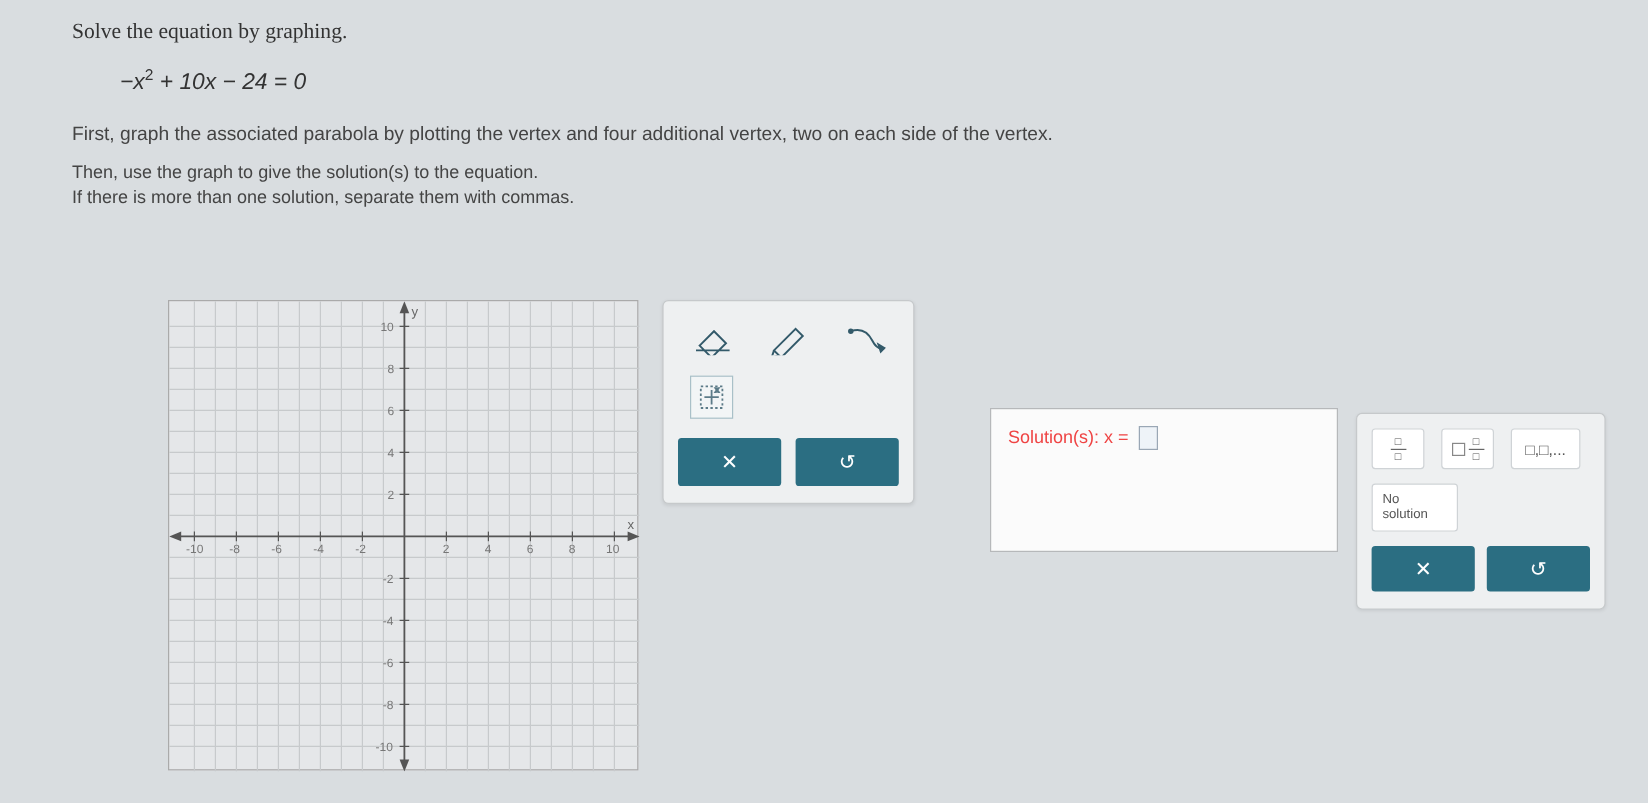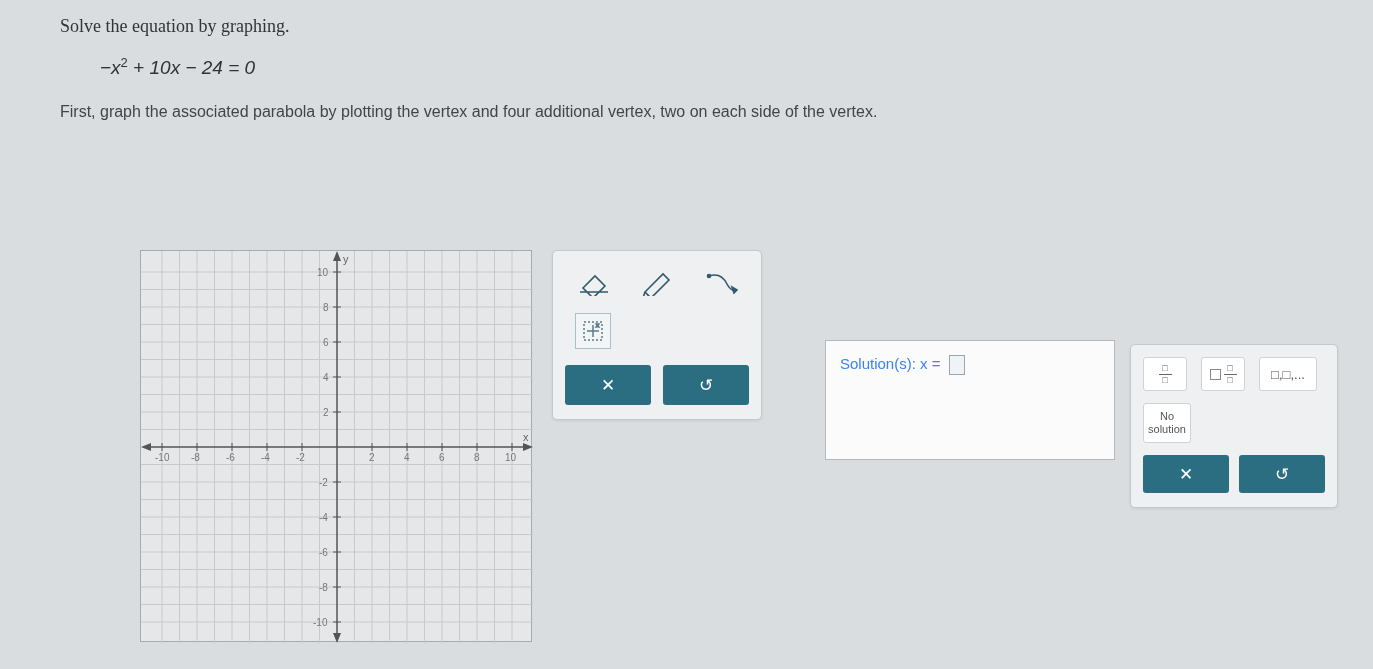--- a/index.html
+++ b/index.html
@@ -109,21 +109,21 @@
     position:absolute;
     top: 340px;
     left: 825px;
     width: 290px;
     height: 120px;
     background:#fbfbfb;
     border:1px solid #b6b8ba;
     padding: 14px 14px;
     font-family: Verdana, sans-serif;
     font-size: 15px;
-    color:#3b82f6;
+    color:#ef4444;
   }
   .solution-panel .xin {
     display:inline-block;
     width: 16px; height: 20px;
     border:1px solid #9aa7b5;
     background:#eef3f8;
     vertical-align: middle;
     margin-left:4px;
   }
   
@@ -149,21 +149,21 @@
     border:1px solid #cfd3d6;
     border-radius:3px;
     display:flex; align-items:center; justify-content:center;
     cursor:pointer;
     font-size:13px; color:#555;
     font-family: Verdana, sans-serif;
     padding: 0 8px;
   }
   .key.frac, .key.mixed { width: 44px; }
   .key.list { width: 58px; }
-  .key.nosol { width: 48px; height: 40px; font-size: 11px; line-height: 1.2; text-align:center; }
+  .key.nosol { width: 72px; height: 40px; font-size: 11px; line-height: 1.2; text-align:left; }
   .kp-btn-row { display:flex; gap:10px; margin-top:4px;}
   .kp-btn {
     flex:1;
     height: 38px;
     background:#2b6e82;
     color:#fff;
     border:none;
     border-radius:3px;
     cursor:pointer;
     display:flex; align-items:center; justify-content:center;
@@ -176,20 +176,24 @@
 </style>
 </head>
 <body>
 
 <div class="content">
   <div class="problem-title">Solve the equation by graphing.</div>
   <div class="equation">
     <span>−x</span><sup>2</sup><span> + 10x − 24 = 0</span>
   </div>
   <div class="instr">First, graph the associated parabola by plotting the vertex and four additional vertex, two on each side of the vertex.</div>
+  <div class="instr2">
+    <span>Then, use the graph to give the solution(s) to the equation.</span><br>
+    <span>If there is more than one solution, separate them with commas.</span>
+  </div>
 </div>
 
 <div class="workspace">
 
   <div class="graph-box">
     <svg width="392" height="392" viewBox="0 0 392 392">
 
       <g stroke="#c7cacc" stroke-width="1">
         <line x1="21" y1="0" x2="21" y2="392"></line>
           <line x1="38.5" y1="0" x2="38.5" y2="392"></line>

